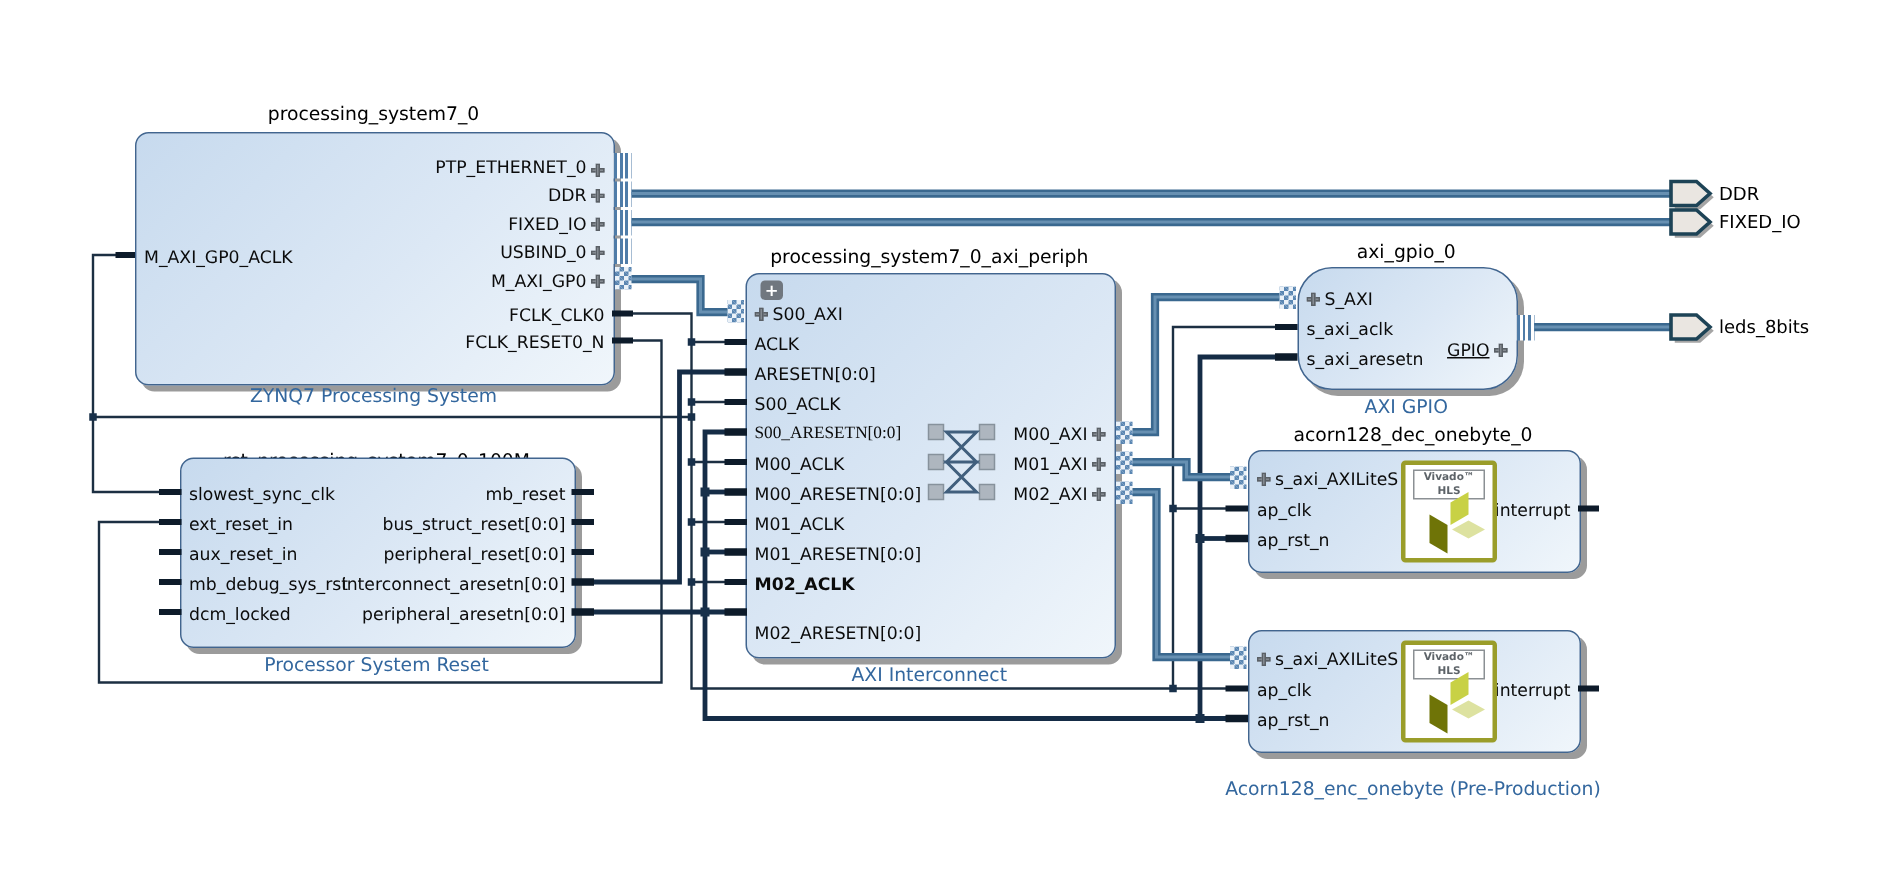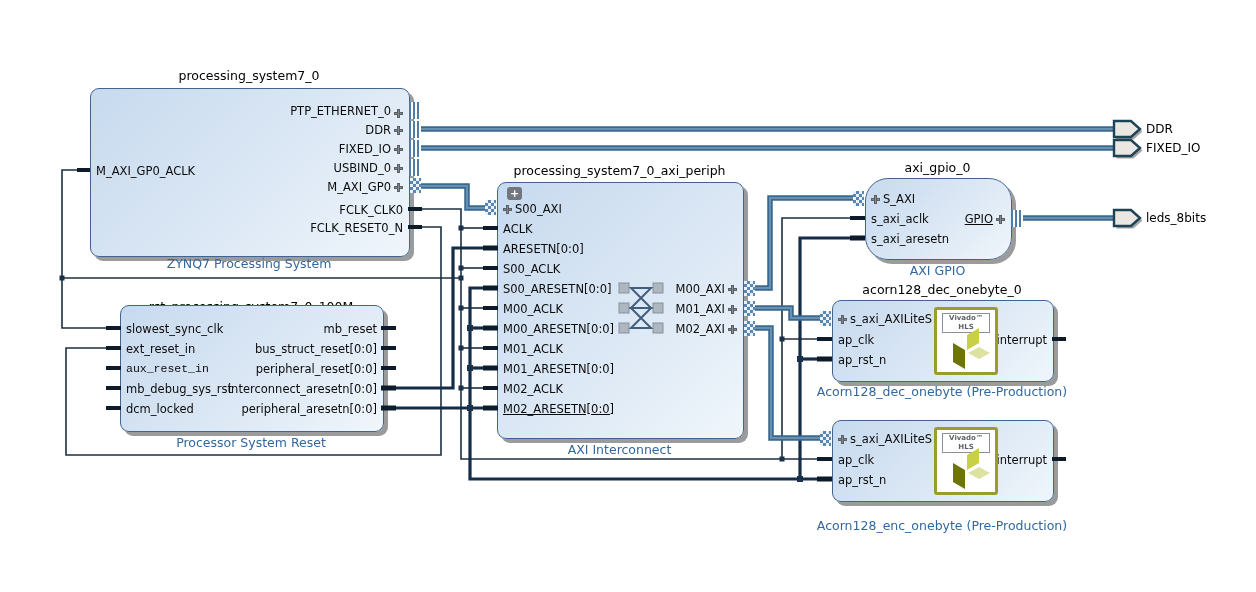--- a/index.html
+++ b/index.html
@@ -95,21 +95,21 @@
   <div class="cap" style="left:90px;top:256px;width:318px;">ZYNQ7 Processing System</div>
 
   <div class="title" style="left:120px;top:299px;width:262px;">rst_processing_system7_0_100M</div>
   <div class="blk" style="left:120px;top:305px;width:262px;height:125px;">
     <div class="row l" style="top:16px;">
         <span>slowest_sync_clk</span>
       </div>
     <div class="row l" style="top:36px;">
         <span>ext_reset_in</span>
       </div>
-    <div class="row l" style="top:56px;font-family:Liberation Mono, monospace;">
+    <div class="row l" style="top:56px;">
         <span>aux_reset_in</span>
       </div>
     <div class="row l" style="top:76px;">
         <span>mb_debug_sys_rst</span>
       </div>
     <div class="row l" style="top:96px;">
         <span>dcm_locked</span>
       </div>
     <div class="row r" style="top:16px;">
         <span>mb_reset</span>
@@ -138,39 +138,39 @@
       </div>
     <div class="row l" style="top:39px;">
         <span>ACLK</span>
       </div>
     <div class="row l" style="top:59px;">
         <span>ARESETN[0:0]</span>
       </div>
     <div class="row l" style="top:79px;">
         <span>S00_ACLK</span>
       </div>
-    <div class="row l" style="top:99px;">
+    <div class="row l" style="top:99px;font-family:Liberation Serif, serif;">
         <span>S00_ARESETN[0:0]</span>
       </div>
     <div class="row l" style="top:119px;">
         <span>M00_ACLK</span>
       </div>
     <div class="row l" style="top:139px;">
         <span>M00_ARESETN[0:0]</span>
       </div>
     <div class="row l" style="top:159px;">
         <span>M01_ACLK</span>
       </div>
     <div class="row l" style="top:179px;">
         <span>M01_ARESETN[0:0]</span>
       </div>
-    <div class="row l" style="top:199px;">
+    <div class="row l" style="top:199px;font-weight:bold;">
         <span>M02_ACLK</span>
       </div>
-    <div class="row l" style="top:219px;text-decoration:underline;">
+    <div class="row l" style="top:232px;">
         <span>M02_ARESETN[0:0]</span>
       </div>
     <div class="row r" style="top:99px;">
         <span>M00_AXI</span>
         <span class="pi"></span>
       </div>
     <div class="row r" style="top:119px;">
         <span>M01_AXI</span>
         <span class="pi"></span>
       </div>
@@ -186,21 +186,21 @@
     <div class="row l" style="top:13px;">
         <span class="pi"></span>
         <span>S_AXI</span>
       </div>
     <div class="row l" style="top:33px;">
         <span>s_axi_aclk</span>
       </div>
     <div class="row l" style="top:53px;">
         <span>s_axi_aresetn</span>
       </div>
-    <div class="row r" style="top:33px;text-decoration:underline;">
+    <div class="row r" style="top:47px;text-decoration:underline;">
         <span>GPIO</span>
         <span class="pi"></span>
       </div>
   </div>
   <div class="cap" style="left:865px;top:263px;width:145px;">AXI GPIO</div>
 
   <div class="title" style="left:832px;top:282px;width:220px;">acorn128_dec_onebyte_0</div>
   <div class="blk" style="left:832px;top:300px;width:220px;height:80px;">
     <div class="hls">
       <div class="bn">Vivado™ HLS</div>
@@ -217,21 +217,20 @@
     <div class="row l" style="top:32px;">
         <span>ap_clk</span>
       </div>
     <div class="row l" style="top:52px;">
         <span>ap_rst_n</span>
       </div>
     <div class="row r" style="top:32px;">
         <span>interrupt</span>
       </div>
   </div>
-  <div class="cap" style="left:812px;top:384px;width:260px;">Acorn128_dec_onebyte (Pre-Production)</div>
 
   <div class="blk" style="left:832px;top:420px;width:220px;height:80px;">
     <div class="hls">
       <div class="bn">Vivado™ HLS</div>
       <svg width="44" height="44" viewBox="0 0 44 44">
         <polygon points="21,24 33,17 33,2 21,9" fill="#c8d145"></polygon>
         <polygon points="19,24 7,17 7,36 19,43" fill="#6f7407"></polygon>
         <polygon points="22,27 33,21 44,27 33,33" fill="#dde2a0"></polygon>
       </svg>
     </div>

